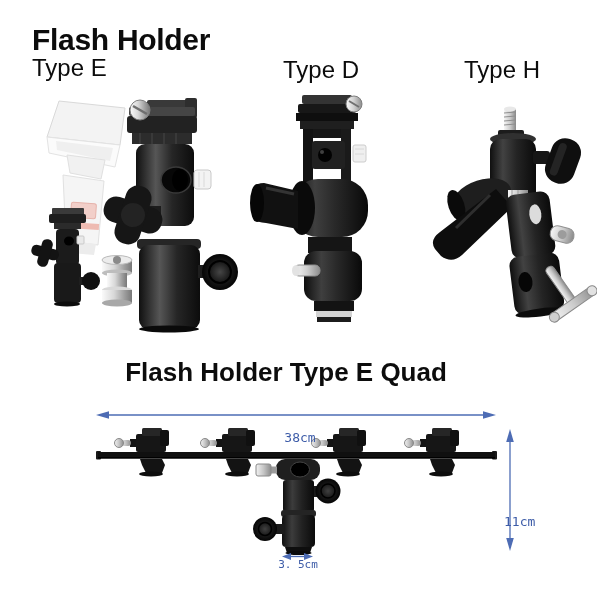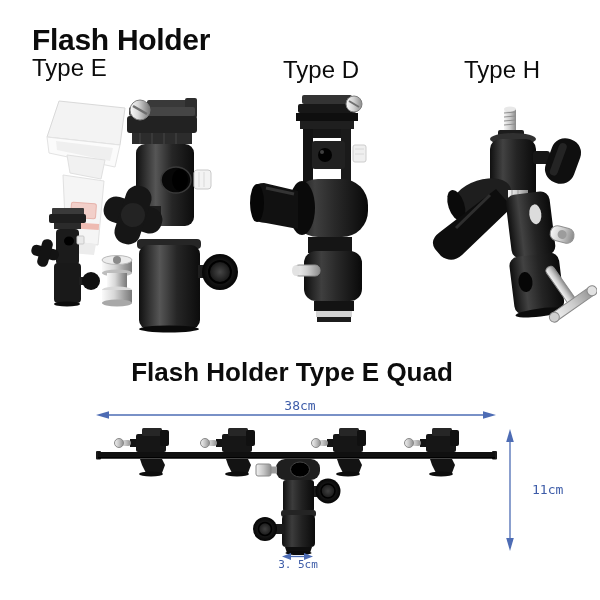--- a/index.html
+++ b/index.html
@@ -2,26 +2,26 @@
 <html style="--page-bg: #ffffff; --text-color: #0c0c0c; --dim-text: #3d5ca8; --dim-arrow: #4d6cb4;"><head>
 <meta charset="utf-8">
 <style>
   html,body{margin:0;padding:0;background:#fff;}
   .stage{position:relative;width:600px;height:600px;background:var(--page-bg,#ffffff);
          font-family:"Liberation Sans",sans-serif;overflow:hidden;}
   .title{position:absolute;left:32px;top:25px;font-size:30px;font-weight:bold;
          line-height:1;letter-spacing:-0.3px;color:var(--text-color,#0c0c0c);}
   .type-label{position:absolute;font-size:24px;font-weight:normal;line-height:1;
          color:var(--text-color,#0c0c0c);}
-  .quad-title{position:absolute;left:131px;top:359px;width:322px;text-align:center;
+  .quad-title{position:absolute;left:125px;top:359px;width:322px;text-align:center;
          font-size:26px;font-weight:bold;line-height:1;color:var(--text-color,#0c0c0c);}
   .photo{position:absolute;}
   .dim{position:absolute;color:var(--dim-text,#3d5ca8);
        font-family:"DejaVu Sans Mono",monospace;line-height:1;}
-  .dim.big{font-size:13px;}
+  .dim.big{font-size:13px;margin-top:32px;}
   .dim.small{font-size:11px;}
   .arrow{position:absolute;color:var(--dim-arrow,#4d6cb4);}
   .arrow line{stroke:currentColor;stroke-width:1.3;}
   .arrow polygon{fill:currentColor;}
 </style>
 </head>
 <body>
 
 <div class="stage">
 
@@ -341,21 +341,21 @@
     <polygon points="0,5 13,1.2 13,8.8"></polygon>
     <polygon points="400,5 387,1.2 387,8.8"></polygon>
   </svg>
   <div class="dim big" style="left:272px;top:399px;width:56px;text-align:center">38cm</div>
 
   <svg class="arrow" style="left:504px;top:429px" width="12" height="122" viewBox="0 0 12 122">
     <line x1="6" y1="11" x2="6" y2="111"></line>
     <polygon points="6,0 2.2,13 9.8,13"></polygon>
     <polygon points="6,122 2.2,109 9.8,109"></polygon>
   </svg>
-  <div class="dim big" style="left:532px;top:483px">11cm</div>
+  <div class="dim big" style="left:504px;top:483px">11cm</div>
 
   <svg class="arrow" style="left:282px;top:552px" width="31" height="9" viewBox="0 0 31 9">
     <line x1="8" y1="4.5" x2="23" y2="4.5"></line>
     <polygon points="0,4.5 9,1 9,8"></polygon>
     <polygon points="31,4.5 22,1 22,8"></polygon>
   </svg>
   <div class="dim small" style="left:274px;top:559px;width:48px;text-align:center">3. 5cm</div>
 
 </div>
 

